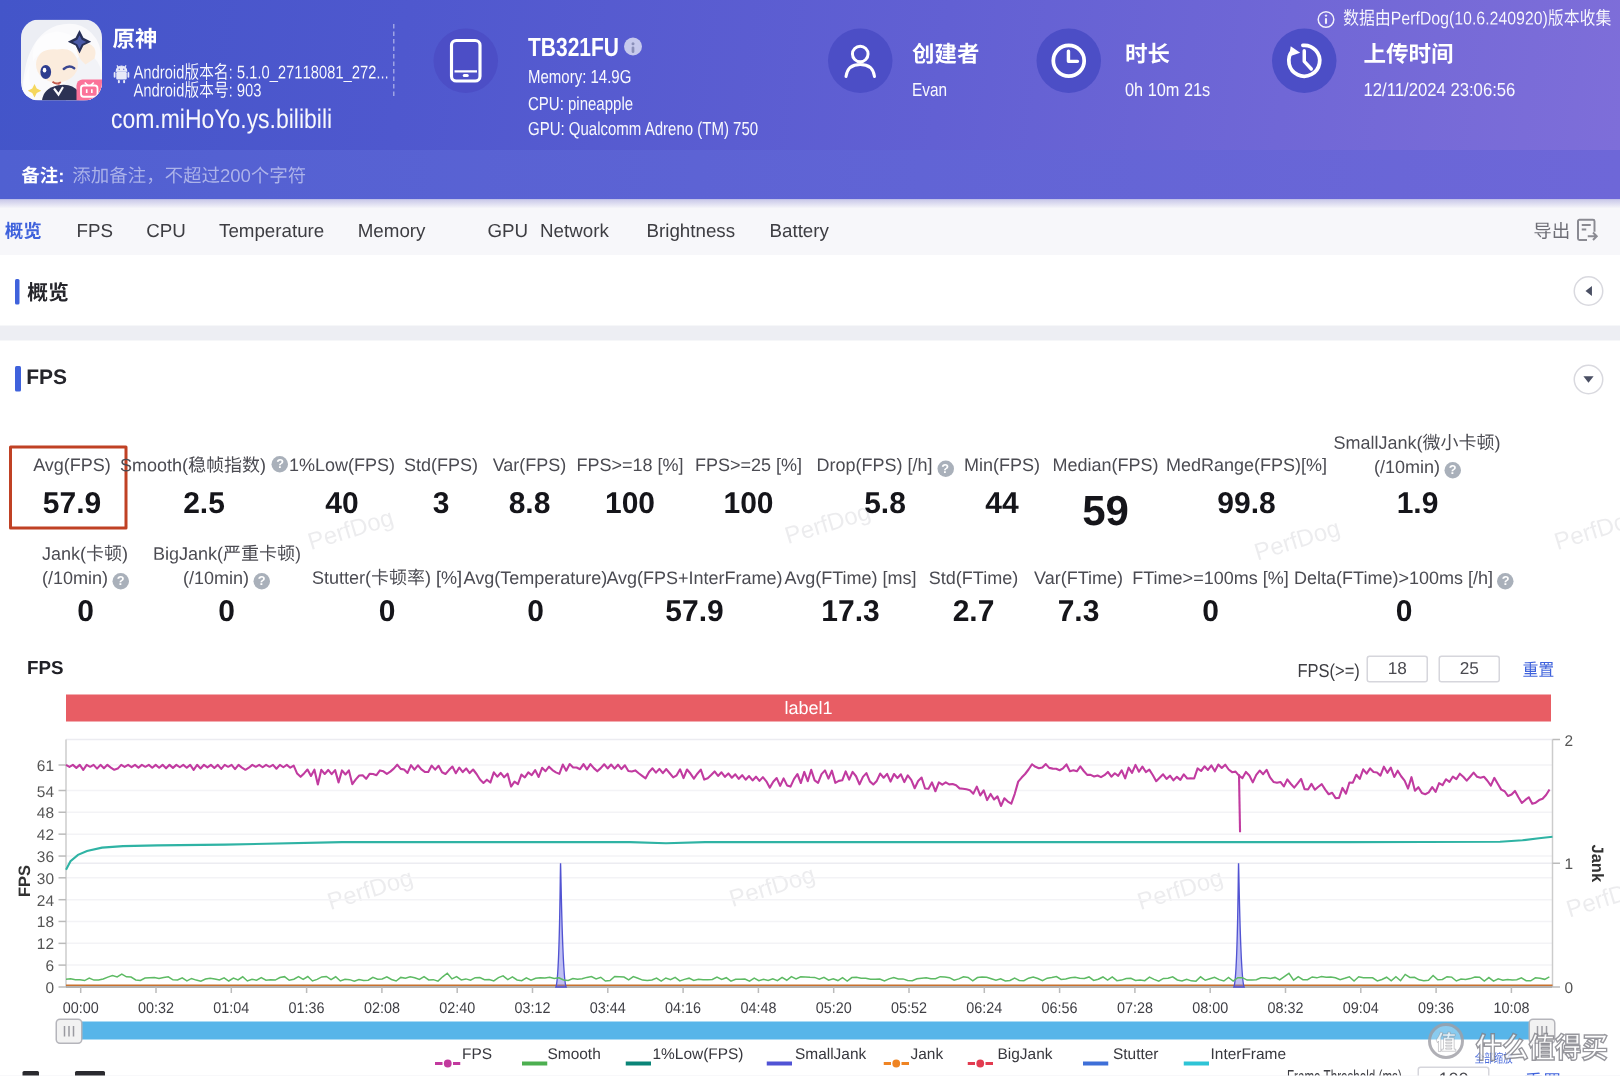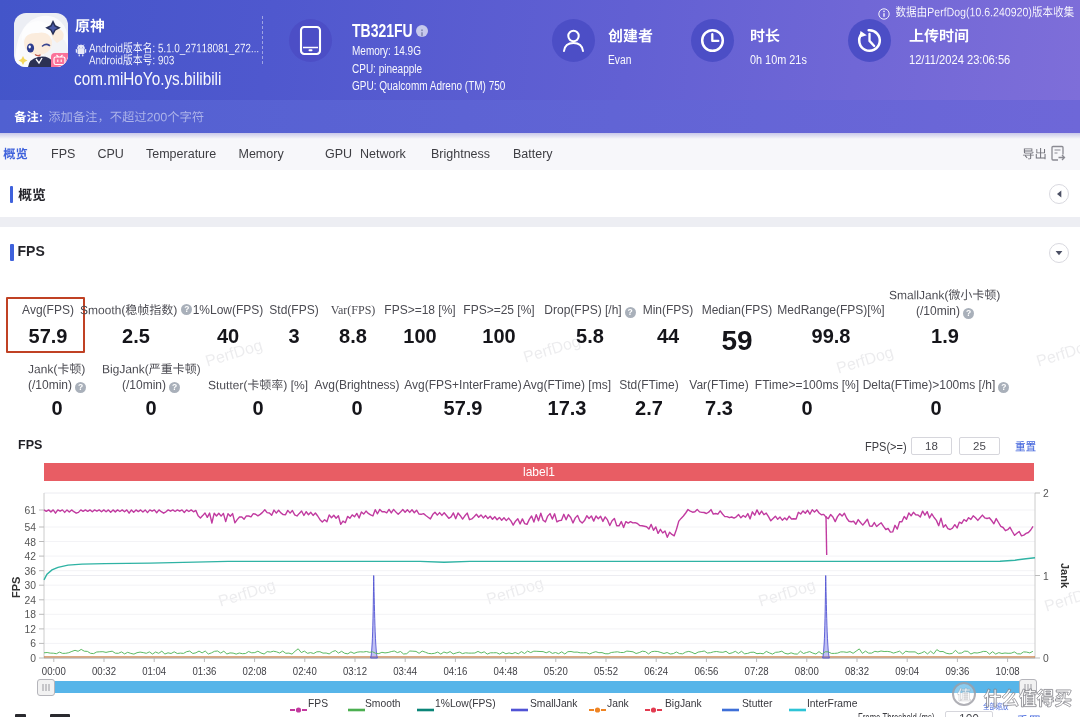--- a/index.html
+++ b/index.html
@@ -235,21 +235,21 @@
         <path fill="#4b4b52" d="M7.5 -2.3Q7.5 -1.1 6.6 -0.5Q5.7 0.1 4 0.1Q1 0.1 0.5 -2L1.6 -2.2Q1.8 -1.5 2.4 -1.1Q3 -0.8 4.1 -0.8Q5.2 -0.8 5.8 -1.1Q6.3 -1.5 6.3 -2.2Q6.3 -2.6 6.2 -2.9Q6 -3.1 5.6 -3.3Q5.3 -3.5 4.8 -3.6Q4.4 -3.7 3.8 -3.8Q2.8 -4 2.3 -4.2Q1.8 -4.5 1.5 -4.7Q1.2 -5 1.1 -5.3Q0.9 -5.7 0.9 -6.2Q0.9 -7.2 1.7 -7.8Q2.6 -8.4 4.1 -8.4Q5.5 -8.4 6.2 -7.9Q7 -7.5 7.3 -6.5L6.2 -6.3Q6 -6.9 5.5 -7.2Q5 -7.5 4.1 -7.5Q3.1 -7.5 2.5 -7.2Q2 -6.9 2 -6.2Q2 -5.8 2.2 -5.6Q2.4 -5.3 2.8 -5.2Q3.2 -5 4.3 -4.8Q4.7 -4.7 5.1 -4.6Q5.5 -4.5 5.8 -4.4Q6.2 -4.2 6.5 -4.1Q6.8 -3.9 7 -3.6Q7.2 -3.4 7.3 -3.1Q7.5 -2.7 7.5 -2.3Z M12.5 0V-4Q12.5 -4.9 12.3 -5.3Q12 -5.6 11.3 -5.6Q10.7 -5.6 10.3 -5.1Q9.9 -4.6 9.9 -3.7V0H8.8V-5Q8.8 -6.1 8.8 -6.3H9.8Q9.8 -6.3 9.8 -6.2Q9.8 -6.1 9.8 -5.9Q9.8 -5.7 9.8 -5.3H9.9Q10.2 -5.9 10.6 -6.2Q11.1 -6.5 11.7 -6.5Q12.4 -6.5 12.9 -6.2Q13.3 -5.9 13.4 -5.3H13.5Q13.8 -5.9 14.2 -6.2Q14.7 -6.5 15.4 -6.5Q16.3 -6.5 16.8 -5.9Q17.2 -5.4 17.2 -4.2V0H16.2V-4Q16.2 -4.9 15.9 -5.3Q15.7 -5.6 15 -5.6Q14.3 -5.6 13.9 -5.1Q13.5 -4.6 13.5 -3.7V0Z M24.2 -3.2Q24.2 -1.5 23.4 -0.7Q22.7 0.1 21.3 0.1Q19.9 0.1 19.2 -0.7Q18.5 -1.6 18.5 -3.2Q18.5 -6.5 21.3 -6.5Q22.8 -6.5 23.5 -5.7Q24.2 -4.9 24.2 -3.2ZM23.1 -3.2Q23.1 -4.5 22.7 -5.1Q22.3 -5.7 21.4 -5.7Q20.4 -5.7 20 -5.1Q19.6 -4.5 19.6 -3.2Q19.6 -1.9 20 -1.3Q20.4 -0.7 21.3 -0.7Q22.2 -0.7 22.7 -1.3Q23.1 -1.9 23.1 -3.2Z M30.8 -3.2Q30.8 -1.5 30.1 -0.7Q29.4 0.1 28 0.1Q26.6 0.1 25.9 -0.7Q25.2 -1.6 25.2 -3.2Q25.2 -6.5 28 -6.5Q29.5 -6.5 30.2 -5.7Q30.8 -4.9 30.8 -3.2ZM29.7 -3.2Q29.7 -4.5 29.3 -5.1Q29 -5.7 28 -5.7Q27.1 -5.7 26.7 -5.1Q26.3 -4.5 26.3 -3.2Q26.3 -1.9 26.7 -1.3Q27.1 -0.7 28 -0.7Q28.9 -0.7 29.3 -1.3Q29.7 -1.9 29.7 -3.2Z M34.6 -0Q34.1 0.1 33.5 0.1Q32.3 0.1 32.3 -1.3V-5.6H31.5V-6.3H32.3L32.6 -7.8H33.3V-6.3H34.5V-5.6H33.3V-1.6Q33.3 -1.1 33.5 -0.9Q33.6 -0.7 34 -0.7Q34.2 -0.7 34.6 -0.8Z M36.5 -5.3Q36.9 -5.9 37.4 -6.2Q37.8 -6.5 38.6 -6.5Q39.6 -6.5 40.1 -5.9Q40.6 -5.4 40.6 -4.2V0H39.5V-4Q39.5 -4.7 39.4 -5Q39.3 -5.3 39 -5.5Q38.7 -5.6 38.2 -5.6Q37.5 -5.6 37 -5.1Q36.6 -4.6 36.6 -3.7V0H35.5V-8.7H36.6V-6.4Q36.6 -6.1 36.5 -5.7Q36.5 -5.3 36.5 -5.3Z M42.1 -3.1Q42.1 -4.8 42.6 -6.2Q43.2 -7.5 44.3 -8.7H45.3Q44.2 -7.5 43.7 -6.1Q43.2 -4.7 43.2 -3.1Q43.2 -1.5 43.7 -0.1Q44.2 1.2 45.3 2.5H44.3Q43.2 1.3 42.6 -0.1Q42.1 -1.4 42.1 -3.1Z M51.2 -2.2V-0.3C51.2 0.6 51.5 0.8 52.5 0.8C52.7 0.8 54 0.8 54.2 0.8C55 0.8 55.3 0.4 55.4 -0.9C55.1 -0.9 54.8 -1 54.6 -1.2C54.6 -0.1 54.5 0 54.1 0C53.9 0 52.8 0 52.6 0C52.1 0 52.1 -0 52.1 -0.3V-2.2ZM52.4 -2.6C52.9 -2.1 53.4 -1.5 53.7 -1L54.3 -1.4C54.1 -1.8 53.5 -2.5 53.1 -2.9ZM55.1 -2.1C55.5 -1.4 56 -0.3 56.1 0.3L56.9 -0C56.7 -0.6 56.2 -1.6 55.8 -2.3ZM50.2 -2.2C49.9 -1.6 49.5 -0.6 49.1 -0L49.8 0.4C50.2 -0.3 50.6 -1.2 50.9 -1.9ZM51.8 -10.1C51.4 -9.3 50.6 -8.2 49.5 -7.4C49.7 -7.3 50 -7 50.1 -6.8L50.4 -7.1V-6.6H55.1V-5.6H50.6V-4.9H55.1V-3.9H50.3V-3.1H55.9V-7.4H54.4C54.7 -7.9 55.1 -8.4 55.4 -9L54.8 -9.3L54.7 -9.3H52.2C52.4 -9.5 52.5 -9.8 52.6 -10ZM50.7 -7.4C51.1 -7.8 51.5 -8.1 51.7 -8.5H54.2C54 -8.1 53.7 -7.7 53.5 -7.4ZM49.3 -10C48.6 -9.6 47.3 -9.3 46.1 -9C46.3 -8.8 46.4 -8.5 46.4 -8.3C46.8 -8.4 47.3 -8.5 47.7 -8.6V-6.6H46V-5.8H47.6C47.2 -4.4 46.4 -2.9 45.7 -2C45.9 -1.8 46.1 -1.4 46.2 -1.1C46.8 -1.8 47.3 -3 47.7 -4.1V1H48.6V-4.4C48.9 -3.9 49.2 -3.2 49.4 -2.9L50 -3.6C49.8 -3.9 48.9 -5.1 48.6 -5.5V-5.8H49.9V-6.6H48.6V-8.8C49.1 -8.9 49.5 -9.1 49.9 -9.3Z M65.8 -0.7C66.7 -0.2 67.8 0.5 68.3 1L68.8 0.3C68.3 -0.2 67.1 -0.8 66.3 -1.3ZM65.2 -5.5V-3.3C65.2 -2.1 64.9 -0.7 62 0.3C62.2 0.4 62.5 0.8 62.6 1C65.6 -0.1 66.1 -1.8 66.1 -3.3V-5.5ZM63.2 -7.1V-1.5H64V-6.3H67.3V-1.5H68.1V-7.1H66V-8.2H68.7V-9H66V-10.1H65.1V-7.1ZM58.3 -7.8V-1.5H59V-7H59.9V1H60.7V-7H61.6V-2.5C61.6 -2.4 61.6 -2.4 61.5 -2.4C61.4 -2.4 61.2 -2.4 60.9 -2.4C61 -2.2 61.1 -1.8 61.2 -1.6C61.6 -1.6 61.9 -1.6 62.1 -1.8C62.3 -1.9 62.3 -2.2 62.3 -2.5V-7.8H60.7V-10.1H59.9V-7.8Z M79.4 -9.4C78.5 -9 77 -8.5 75.5 -8.2V-10H74.6V-6.6C74.6 -5.6 75 -5.3 76.4 -5.3C76.7 -5.3 78.9 -5.3 79.2 -5.3C80.4 -5.3 80.7 -5.7 80.8 -7.3C80.6 -7.4 80.2 -7.5 80 -7.6C79.9 -6.3 79.8 -6.1 79.2 -6.1C78.7 -6.1 76.8 -6.1 76.5 -6.1C75.7 -6.1 75.5 -6.2 75.5 -6.6V-7.5C77.1 -7.8 78.9 -8.2 80.1 -8.7ZM75.5 -1.6H79.4V-0.3H75.5ZM75.5 -2.3V-3.5H79.4V-2.3ZM74.6 -4.3V0.9H75.5V0.4H79.4V0.9H80.3V-4.3ZM71.6 -10.1V-7.7H69.9V-6.8H71.6V-4.2L69.7 -3.7L70 -2.8L71.6 -3.3V-0.1C71.6 0.1 71.5 0.1 71.3 0.1C71.2 0.1 70.7 0.1 70.1 0.1C70.2 0.4 70.4 0.7 70.4 0.9C71.2 1 71.7 0.9 72 0.8C72.3 0.6 72.4 0.4 72.4 -0.1V-3.6L74 -4.1L73.9 -4.9L72.4 -4.5V-6.8H73.9V-7.7H72.4V-10.1Z M86.7 -9.9C86.5 -9.4 86.1 -8.7 85.8 -8.3L86.4 -8C86.7 -8.4 87.1 -9 87.4 -9.5ZM82.4 -9.5C82.7 -9 83 -8.4 83.2 -7.9L83.8 -8.2C83.7 -8.7 83.4 -9.3 83.1 -9.8ZM86.3 -3.1C86 -2.5 85.6 -2 85.2 -1.5C84.7 -1.7 84.2 -2 83.8 -2.2C84 -2.4 84.1 -2.8 84.3 -3.1ZM82.7 -1.8C83.3 -1.6 83.9 -1.3 84.5 -1C83.8 -0.4 82.8 -0.1 81.8 0.2C82 0.3 82.2 0.6 82.3 0.9C83.4 0.6 84.4 0.1 85.3 -0.6C85.7 -0.4 86 -0.1 86.3 0.1L86.9 -0.5C86.6 -0.7 86.2 -0.9 85.9 -1.1C86.5 -1.8 87 -2.7 87.3 -3.7L86.8 -3.9L86.7 -3.9H84.7L85 -4.5L84.1 -4.6C84.1 -4.4 83.9 -4.1 83.8 -3.9H82.2V-3.1H83.5C83.2 -2.6 82.9 -2.2 82.7 -1.8ZM84.4 -10.1V-7.8H82V-7.1H84.2C83.6 -6.3 82.7 -5.6 81.8 -5.2C82 -5.1 82.2 -4.7 82.3 -4.5C83 -4.9 83.8 -5.6 84.4 -6.3V-4.8H85.3V-6.5C85.9 -6.1 86.6 -5.5 86.9 -5.2L87.4 -5.9C87.1 -6.1 86 -6.7 85.5 -7.1H87.7V-7.8H85.3V-10.1ZM88.9 -10C88.6 -7.9 88.1 -5.9 87.1 -4.6C87.3 -4.5 87.7 -4.2 87.8 -4C88.1 -4.5 88.4 -5 88.6 -5.6C88.9 -4.4 89.2 -3.3 89.7 -2.4C89 -1.2 88.1 -0.4 86.8 0.3C86.9 0.4 87.2 0.8 87.3 1C88.5 0.3 89.4 -0.5 90.1 -1.5C90.7 -0.5 91.5 0.3 92.4 0.9C92.5 0.6 92.8 0.3 93 0.1C92 -0.4 91.2 -1.3 90.6 -2.4C91.2 -3.6 91.6 -5.1 91.9 -6.9H92.7V-7.8H89.3C89.5 -8.4 89.6 -9.1 89.7 -9.9ZM91.1 -6.9C90.9 -5.5 90.6 -4.3 90.1 -3.3C89.7 -4.4 89.4 -5.6 89.1 -6.9Z M96.6 -3.1Q96.6 -1.4 96.1 -0.1Q95.5 1.3 94.4 2.5H93.4Q94.5 1.3 95 -0.1Q95.5 -1.5 95.5 -3.1Q95.5 -4.7 95 -6.1Q94.5 -7.5 93.4 -8.7H94.4Q95.5 -7.5 96.1 -6.1Q96.6 -4.8 96.6 -3.1Z"></path>
       </g>
     </svg>
     <span style="display:inline-block;width:11px;height:11px;border-radius:50%;background:#a9b0ba;color:#fff;font-size:8.5px;font-weight:bold;text-align:center;line-height:11px;vertical-align:-1.5px;margin-left:3px;">?</span>
   </div>
 <div class="t" style="left:136px;top:324.5px;width:200px;margin-left:-100px;text-align:center;font-size:20px;font-weight:bold;color:#15151a;">2.5</div>
 <div class="t" style="left:228px;top:302.5px;width:220px;margin-left:-110px;text-align:center;font-size:12px;color:#4b4b52;">1%Low(FPS)</div>
 <div class="t" style="left:228px;top:324.5px;width:200px;margin-left:-100px;text-align:center;font-size:20px;font-weight:bold;color:#15151a;">40</div>
 <div class="t" style="left:294px;top:302.5px;width:220px;margin-left:-110px;text-align:center;font-size:12px;color:#4b4b52;">Std(FPS)</div>
 <div class="t" style="left:294px;top:324.5px;width:200px;margin-left:-100px;text-align:center;font-size:20px;font-weight:bold;color:#15151a;">3</div>
-<div class="t" style="left:353px;top:302.5px;width:220px;margin-left:-110px;text-align:center;font-size:12px;color:#4b4b52;font-family:Liberation Serif, serif;">Var(FPS)</div>
+<div class="t" style="left:353px;top:302.5px;width:220px;margin-left:-110px;text-align:center;font-size:12px;color:#4b4b52;">Var(FPS)</div>
 <div class="t" style="left:353px;top:324.5px;width:200px;margin-left:-100px;text-align:center;font-size:20px;font-weight:bold;color:#15151a;">8.8</div>
 <div class="t" style="left:420px;top:302.5px;width:220px;margin-left:-110px;text-align:center;font-size:12px;color:#4b4b52;">FPS&gt;=18 [%]</div>
 <div class="t" style="left:420px;top:324.5px;width:200px;margin-left:-100px;text-align:center;font-size:20px;font-weight:bold;color:#15151a;">100</div>
 <div class="t" style="left:499px;top:302.5px;width:220px;margin-left:-110px;text-align:center;font-size:12px;color:#4b4b52;">FPS&gt;=25 [%]</div>
 <div class="t" style="left:499px;top:324.5px;width:200px;margin-left:-100px;text-align:center;font-size:20px;font-weight:bold;color:#15151a;">100</div>
 <div class="t" style="left:590px;top:302.5px;width:220px;margin-left:-110px;text-align:center;font-size:12px;color:#4b4b52;">Drop(FPS) [/h]<span style="display:inline-block;width:11px;height:11px;border-radius:50%;background:#a9b0ba;color:#fff;font-size:8.5px;font-weight:bold;text-align:center;line-height:11px;vertical-align:-1.5px;margin-left:3px;">?</span></div>
 <div class="t" style="left:590px;top:324.5px;width:200px;margin-left:-100px;text-align:center;font-size:20px;font-weight:bold;color:#15151a;">5.8</div>
 <div class="t" style="left:668px;top:302.5px;width:220px;margin-left:-110px;text-align:center;font-size:12px;color:#4b4b52;">Min(FPS)</div>
 <div class="t" style="left:668px;top:324.5px;width:200px;margin-left:-100px;text-align:center;font-size:20px;font-weight:bold;color:#15151a;">44</div>
 <div class="t" style="left:737px;top:302.5px;width:220px;margin-left:-110px;text-align:center;font-size:12px;color:#4b4b52;">Median(FPS)</div>
@@ -284,21 +284,21 @@
 <div class="t" style="left:151px;top:377.5px;width:220px;margin-left:-110px;text-align:center;font-size:12px;color:#4b4b52;">(/10min)<span style="display:inline-block;width:11px;height:11px;border-radius:50%;background:#a9b0ba;color:#fff;font-size:8.5px;font-weight:bold;text-align:center;line-height:11px;vertical-align:-1.5px;margin-left:3px;">?</span></div>
 <div class="t" style="left:151px;top:396.5px;width:200px;margin-left:-100px;text-align:center;font-size:20px;font-weight:bold;color:#15151a;">0</div>
 <div style="position:absolute;left:208.0px;top:377.5px;white-space:nowrap;display:flex;align-items:center;height:14px;">
     <svg width="101" height="16" viewBox="0 -12.00 101.00 15.60">
       <g>
         <path fill="#4b4b52" d="M7.5 -2.3Q7.5 -1.1 6.6 -0.5Q5.7 0.1 4 0.1Q1 0.1 0.5 -2L1.6 -2.2Q1.8 -1.5 2.4 -1.1Q3 -0.8 4.1 -0.8Q5.2 -0.8 5.8 -1.1Q6.3 -1.5 6.3 -2.2Q6.3 -2.6 6.2 -2.9Q6 -3.1 5.6 -3.3Q5.3 -3.5 4.8 -3.6Q4.4 -3.7 3.8 -3.8Q2.8 -4 2.3 -4.2Q1.8 -4.5 1.5 -4.7Q1.2 -5 1.1 -5.3Q0.9 -5.7 0.9 -6.2Q0.9 -7.2 1.7 -7.8Q2.6 -8.4 4.1 -8.4Q5.5 -8.4 6.2 -7.9Q7 -7.5 7.3 -6.5L6.2 -6.3Q6 -6.9 5.5 -7.2Q5 -7.5 4.1 -7.5Q3.1 -7.5 2.5 -7.2Q2 -6.9 2 -6.2Q2 -5.8 2.2 -5.6Q2.4 -5.3 2.8 -5.2Q3.2 -5 4.3 -4.8Q4.7 -4.7 5.1 -4.6Q5.5 -4.5 5.8 -4.4Q6.2 -4.2 6.5 -4.1Q6.8 -3.9 7 -3.6Q7.2 -3.4 7.3 -3.1Q7.5 -2.7 7.5 -2.3Z M11.2 -0Q10.7 0.1 10.2 0.1Q8.9 0.1 8.9 -1.3V-5.6H8.2V-6.3H9L9.3 -7.8H10V-6.3H11.1V-5.6H10V-1.6Q10 -1.1 10.1 -0.9Q10.3 -0.7 10.6 -0.7Q10.9 -0.7 11.2 -0.8Z M13.2 -6.3V-2.3Q13.2 -1.7 13.3 -1.3Q13.4 -1 13.7 -0.8Q14 -0.7 14.5 -0.7Q15.2 -0.7 15.7 -1.2Q16.1 -1.7 16.1 -2.7V-6.3H17.2V-1.4Q17.2 -0.2 17.2 0H16.2Q16.2 -0 16.2 -0.2Q16.2 -0.3 16.2 -0.5Q16.2 -0.6 16.2 -1.1H16.2Q15.8 -0.4 15.3 -0.2Q14.8 0.1 14.1 0.1Q13.1 0.1 12.6 -0.4Q12.1 -0.9 12.1 -2.1V-6.3Z M21.3 -0Q20.7 0.1 20.2 0.1Q18.9 0.1 18.9 -1.3V-5.6H18.2V-6.3H19L19.3 -7.8H20V-6.3H21.2V-5.6H20V-1.6Q20 -1.1 20.1 -0.9Q20.3 -0.7 20.6 -0.7Q20.9 -0.7 21.3 -0.8Z M24.6 -0Q24.1 0.1 23.5 0.1Q22.3 0.1 22.3 -1.3V-5.6H21.5V-6.3H22.3L22.6 -7.8H23.3V-6.3H24.5V-5.6H23.3V-1.6Q23.3 -1.1 23.5 -0.9Q23.6 -0.7 24 -0.7Q24.2 -0.7 24.6 -0.8Z M26.3 -2.9Q26.3 -1.9 26.7 -1.3Q27.2 -0.7 28.1 -0.7Q28.8 -0.7 29.2 -0.9Q29.6 -1.2 29.7 -1.6L30.7 -1.4Q30.1 0.1 28.1 0.1Q26.7 0.1 25.9 -0.7Q25.2 -1.6 25.2 -3.2Q25.2 -4.8 25.9 -5.6Q26.7 -6.5 28 -6.5Q30.8 -6.5 30.8 -3.1V-2.9ZM29.7 -3.8Q29.6 -4.8 29.2 -5.2Q28.8 -5.7 28 -5.7Q27.2 -5.7 26.8 -5.2Q26.3 -4.7 26.3 -3.8Z M32.2 0V-4.9Q32.2 -5.5 32.2 -6.3H33.1Q33.2 -5.3 33.2 -5H33.2Q33.5 -5.9 33.8 -6.2Q34.1 -6.5 34.7 -6.5Q34.9 -6.5 35.2 -6.4V-5.4Q34.9 -5.5 34.6 -5.5Q33.9 -5.5 33.6 -4.9Q33.2 -4.4 33.2 -3.3V0Z M36.1 -3.1Q36.1 -4.8 36.6 -6.2Q37.2 -7.5 38.3 -8.7H39.3Q38.2 -7.5 37.7 -6.1Q37.2 -4.7 37.2 -3.1Q37.2 -1.5 37.7 -0.1Q38.2 1.2 39.3 2.5H38.3Q37.1 1.3 36.6 -0.1Q36.1 -1.4 36.1 -3.1Z M45.8 -2.8C47 -2.3 48.8 -1.5 49.7 -1L50.2 -1.8C49.3 -2.3 47.5 -3 46.2 -3.5ZM44.6 -10.1V-5.7H40V-4.8H44.6V1H45.6V-4.8H50.7V-5.7H45.5V-7.5H49.5V-8.4H45.5V-10.1Z M59.6 -6C59.5 -2.3 59.3 -0.6 56.5 0.3C56.7 0.5 56.9 0.8 57 1C60.1 -0.1 60.3 -2 60.4 -6ZM60 -1.1C60.8 -0.5 61.9 0.4 62.4 1L62.9 0.3C62.4 -0.2 61.3 -1 60.5 -1.6ZM54 0.6C54.2 0.4 54.6 0.2 57 -0.9C56.9 -1.1 56.9 -1.5 56.8 -1.7L54.9 -0.8V-2.9H56.7V-6.9H56V-3.7H54.9V-7.8H56.9V-8.6H54.9V-10.1H54.1V-8.6H51.9V-7.8H54.1V-3.7H52.9V-6.9H52.2V-2.9H54.1V-1C54.1 -0.6 53.8 -0.3 53.6 -0.1C53.7 0 53.9 0.4 54 0.6ZM57.6 -7.4V-1.9H58.4V-6.7H61.5V-1.9H62.3V-7.4H60C60.1 -7.8 60.3 -8.2 60.4 -8.7H62.7V-9.5H57.2V-8.7H59.6C59.5 -8.3 59.3 -7.8 59.1 -7.4Z M73.3 -7.7C72.9 -7.2 72.1 -6.6 71.6 -6.2L72.2 -5.7C72.8 -6.1 73.5 -6.7 74 -7.3ZM64 -4 64.5 -3.3C65.3 -3.7 66.2 -4.2 67.2 -4.7L67 -5.4C65.9 -4.9 64.8 -4.4 64 -4ZM64.4 -7.2C65 -6.8 65.8 -6.2 66.2 -5.8L66.8 -6.3C66.4 -6.7 65.6 -7.3 65 -7.7ZM71.5 -4.9C72.3 -4.4 73.3 -3.7 73.8 -3.2L74.5 -3.7C74 -4.2 72.9 -4.9 72.1 -5.4ZM64 -2.4V-1.6H68.9V1H69.8V-1.6H74.7V-2.4H69.8V-3.4H68.9V-2.4ZM68.6 -9.9C68.7 -9.7 69 -9.3 69.1 -9H64.2V-8.2H68.6C68.2 -7.6 67.8 -7.1 67.7 -6.9C67.5 -6.7 67.3 -6.6 67.1 -6.6C67.2 -6.4 67.4 -6 67.4 -5.8C67.6 -5.9 67.8 -5.9 69.2 -6C68.6 -5.4 68.1 -5 67.9 -4.8C67.5 -4.5 67.2 -4.2 66.9 -4.2C67 -4 67.1 -3.6 67.2 -3.4C67.4 -3.5 67.8 -3.6 71 -3.9C71.1 -3.6 71.2 -3.4 71.3 -3.2L72 -3.6C71.8 -4.1 71.2 -5 70.6 -5.6L70 -5.3C70.2 -5.1 70.4 -4.8 70.5 -4.5L68.4 -4.4C69.5 -5.2 70.5 -6.3 71.5 -7.4L70.8 -7.8C70.5 -7.5 70.2 -7.1 69.9 -6.8L68.4 -6.7C68.8 -7.1 69.2 -7.6 69.5 -8.2H74.6V-9H70.2C70 -9.3 69.7 -9.8 69.4 -10.2Z M78.6 -3.1Q78.6 -1.4 78.1 -0.1Q77.5 1.3 76.4 2.5H75.4Q76.5 1.3 77 -0.1Q77.5 -1.5 77.5 -3.1Q77.5 -4.7 77 -6.1Q76.5 -7.5 75.4 -8.7H76.4Q77.5 -7.5 78.1 -6.1Q78.6 -4.8 78.6 -3.1Z M83.5 2.5V-8.7H85.9V-7.9H84.6V1.7H85.9V2.5Z M96.3 -2.5Q96.3 -1.3 95.8 -0.6Q95.3 0.1 94.4 0.1Q93.5 0.1 93 -0.6Q92.5 -1.2 92.5 -2.5Q92.5 -3.9 93 -4.5Q93.4 -5.2 94.4 -5.2Q95.4 -5.2 95.8 -4.5Q96.3 -3.8 96.3 -2.5ZM89.1 0H88.2L93.6 -8.3H94.5ZM88.3 -8.3Q89.2 -8.3 89.7 -7.7Q90.2 -7 90.2 -5.7Q90.2 -4.4 89.7 -3.8Q89.2 -3.1 88.3 -3.1Q87.4 -3.1 86.9 -3.8Q86.4 -4.4 86.4 -5.7Q86.4 -7 86.9 -7.7Q87.3 -8.3 88.3 -8.3ZM95.4 -2.5Q95.4 -3.6 95.2 -4.1Q94.9 -4.5 94.4 -4.5Q93.9 -4.5 93.6 -4.1Q93.4 -3.6 93.4 -2.5Q93.4 -1.5 93.6 -1.1Q93.9 -0.6 94.4 -0.6Q94.9 -0.6 95.1 -1.1Q95.4 -1.6 95.4 -2.5ZM89.3 -5.7Q89.3 -6.7 89.1 -7.2Q88.8 -7.7 88.3 -7.7Q87.8 -7.7 87.5 -7.2Q87.3 -6.8 87.3 -5.7Q87.3 -4.7 87.5 -4.2Q87.8 -3.7 88.3 -3.7Q88.8 -3.7 89.1 -4.2Q89.3 -4.7 89.3 -5.7Z M96.8 2.5V1.7H98.1V-7.9H96.8V-8.7H99.2V2.5Z"></path>
       </g>
     </svg>
   </div>
 <div class="t" style="left:258px;top:396.5px;width:200px;margin-left:-100px;text-align:center;font-size:20px;font-weight:bold;color:#15151a;">0</div>
-<div class="t" style="left:357px;top:377.5px;width:220px;margin-left:-110px;text-align:center;font-size:12px;color:#4b4b52;">Avg(Brightness)</div>
+<div class="t" style="left:357px;top:377.5px;width:220px;margin-left:-110px;text-align:center;font-size:12px;color:#4b4b52;">Avg(Temperature)</div>
 <div class="t" style="left:357px;top:396.5px;width:200px;margin-left:-100px;text-align:center;font-size:20px;font-weight:bold;color:#15151a;">0</div>
 <div class="t" style="left:463px;top:377.5px;width:220px;margin-left:-110px;text-align:center;font-size:12px;color:#4b4b52;">Avg(FPS+InterFrame)</div>
 <div class="t" style="left:463px;top:396.5px;width:200px;margin-left:-100px;text-align:center;font-size:20px;font-weight:bold;color:#15151a;">57.9</div>
 <div class="t" style="left:567px;top:377.5px;width:220px;margin-left:-110px;text-align:center;font-size:12px;color:#4b4b52;">Avg(FTime) [ms]</div>
 <div class="t" style="left:567px;top:396.5px;width:200px;margin-left:-100px;text-align:center;font-size:20px;font-weight:bold;color:#15151a;">17.3</div>
 <div class="t" style="left:649px;top:377.5px;width:220px;margin-left:-110px;text-align:center;font-size:12px;color:#4b4b52;">Std(FTime)</div>
 <div class="t" style="left:649px;top:396.5px;width:200px;margin-left:-100px;text-align:center;font-size:20px;font-weight:bold;color:#15151a;">2.7</div>
 <div class="t" style="left:719px;top:377.5px;width:220px;margin-left:-110px;text-align:center;font-size:12px;color:#4b4b52;">Var(FTime)</div>
 <div class="t" style="left:719px;top:396.5px;width:200px;margin-left:-100px;text-align:center;font-size:20px;font-weight:bold;color:#15151a;">7.3</div>
 <div class="t" style="left:807px;top:377.5px;width:220px;margin-left:-110px;text-align:center;font-size:12px;color:#4b4b52;">FTime&gt;=100ms [%]</div>

